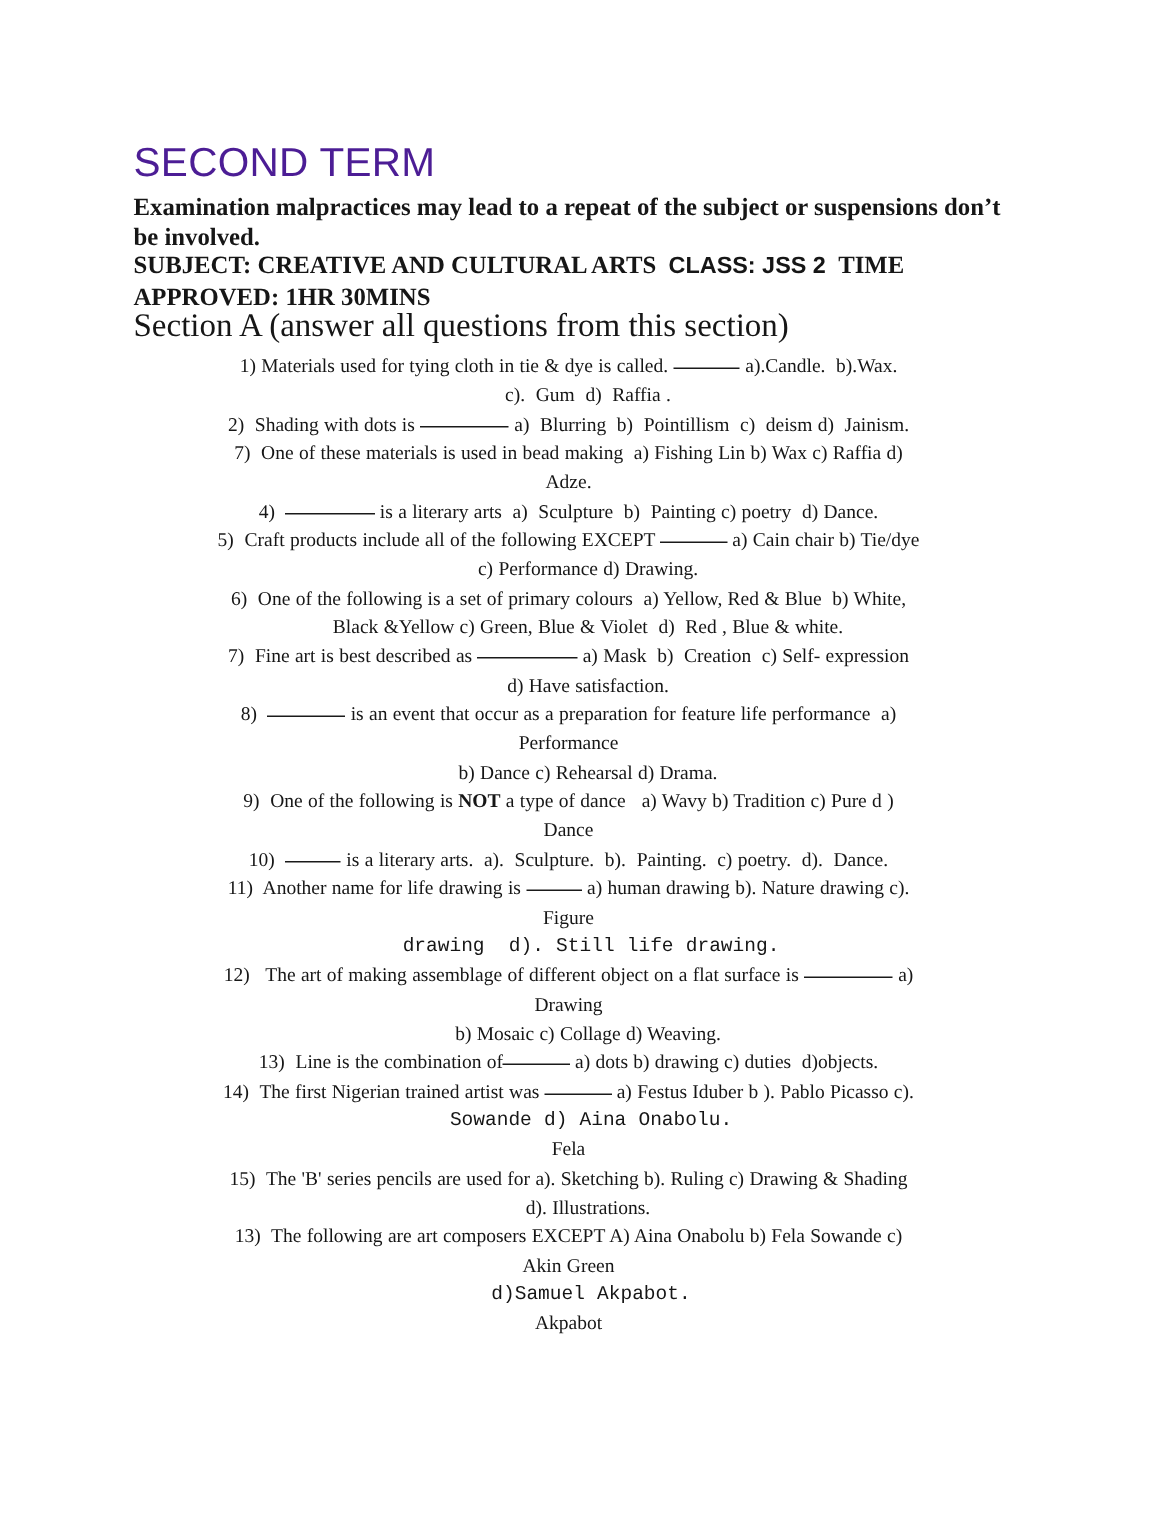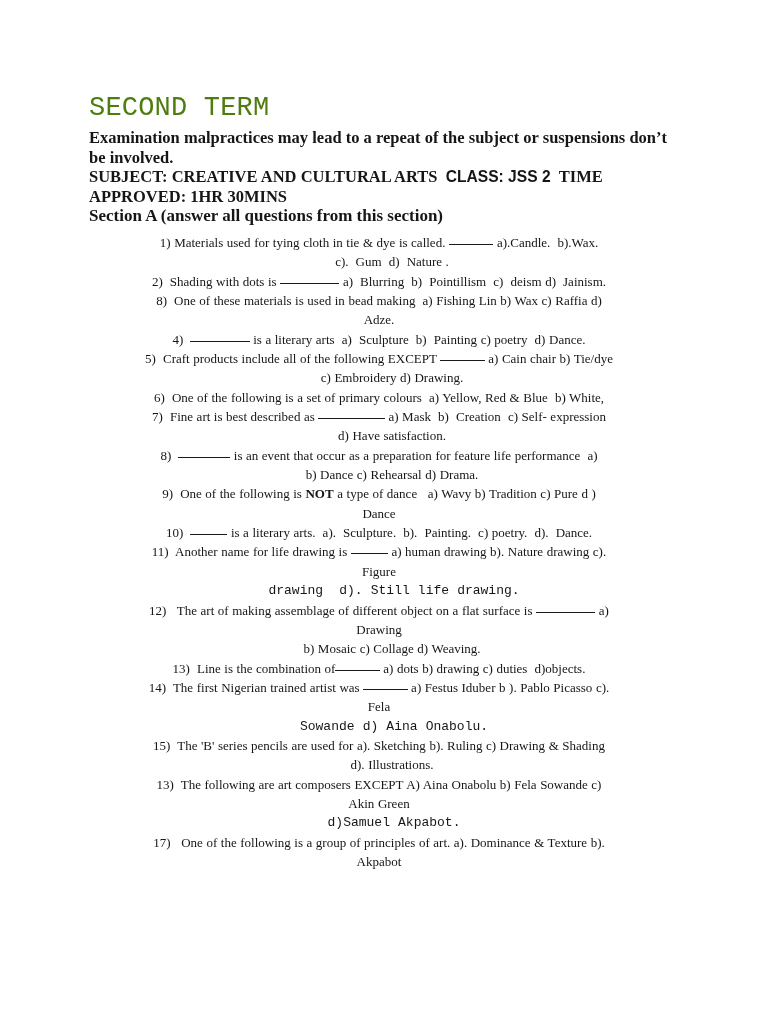--- a/index.html
+++ b/index.html
@@ -28,26 +28,26 @@
 
   #content {
     position: absolute;
     left: 89px;
     top: 92px;
     width: 580px;
   }
 
   
   .doc-title {
-    font-family: Liberation Mono, monospace;
+    font-family: Liberation Sans, sans-serif;
     font-size: 27px;
     font-weight: 400;
     line-height: 32px;
     letter-spacing: 0.2px;
-    color: #4d7c0f;
+    color: #4c1d95;
     margin: 0 0 4px 0;
     white-space: pre;
   }
 
   .notice {
     font-size: 16.5px;
     font-weight: bold;
     line-height: 19.6px;
     text-align: justify;
     text-align-last: left;
@@ -63,22 +63,22 @@
     width: 582px;
   }
   .subject-line .sans-bold {
     font-family: "Liberation Sans", "DejaVu Sans", sans-serif;
     font-weight: bold;
     font-size: 15.6px;
     margin-top: 16px;
   }
 
   .section-line {
-    font-size: 17px;
-    font-weight: bold;
+    font-size: 22px;
+    font-weight: normal;
     line-height: 19.6px;
     margin: 0 0 6px 0;
   }
 
   
   .questions {
     margin-top: 7px;
   }
   .q-line {
     font-size: 13px;
@@ -111,48 +111,49 @@
     <p class="notice">Examination malpractices may lead to a repeat of the subject or suspensions don’t be involved.</p>
 
     <p class="subject-line">
       <span>SUBJECT: CREATIVE AND CULTURAL ARTS</span><span>&nbsp;&nbsp;</span><span class="sans-bold">CLASS: JSS 2</span><span>&nbsp;&nbsp;</span><span>TIME APPROVED: 1HR 30MINS</span>
     </p>
 
     <p class="section-line">Section A (answer all questions from this section)</p>
 
     <div class="questions">
         <p class="q-line">1) Materials used for tying cloth in tie &amp; dye is called. <span class="blank" style="width: 44.4px;"></span> a).Candle.  b).Wax.</p>
-        <p class="q-line indent-1">c).  Gum  d)  Nature .</p>
+        <p class="q-line indent-1">c).  Gum  d)  Raffia .</p>
         <p class="q-line">2)  Shading with dots is <span class="blank" style="width: 59.2px;"></span> a)  Blurring  b)  Pointillism  c)  deism d)  Jainism.</p>
-        <p class="q-line">8)  One of these materials is used in bead making  a) Fishing Lin b) Wax c) Raffia d)</p>
+        <p class="q-line">7)  One of these materials is used in bead making  a) Fishing Lin b) Wax c) Raffia d)</p>
         <p class="q-line">Adze.</p>
         <p class="q-line">4)  <span class="blank" style="width: 59.2px;"></span> is a literary arts  a)  Sculpture  b)  Painting c) poetry  d) Dance.</p>
         <p class="q-line">5)  Craft products include all of the following EXCEPT <span class="blank" style="width: 44.4px;"></span> a) Cain chair b) Tie/dye</p>
-        <p class="q-line indent-1">c) Embroidery d) Drawing.</p>
+        <p class="q-line indent-1">c) Performance d) Drawing.</p>
         <p class="q-line">6)  One of the following is a set of primary colours  a) Yellow, Red &amp; Blue  b) White,</p>
+        <p class="q-line indent-1">Black &amp;Yellow c) Green, Blue &amp; Violet  d)  Red , Blue &amp; white.</p>
         <p class="q-line">7)  Fine art is best described as <span class="blank" style="width: 66.6px;"></span> a) Mask  b)  Creation  c) Self- expression</p>
         <p class="q-line indent-1">d) Have satisfaction.</p>
         <p class="q-line">8)  <span class="blank" style="width: 51.8px;"></span> is an event that occur as a preparation for feature life performance  a)</p>
+        <p class="q-line">Performance</p>
         <p class="q-line indent-1">b) Dance c) Rehearsal d) Drama.</p>
         <p class="q-line">9)  One of the following is <b>NOT</b> a type of dance   a) Wavy b) Tradition c) Pure d )</p>
         <p class="q-line">Dance</p>
         <p class="q-line">10)  <span class="blank" style="width: 37px;"></span> is a literary arts.  a).  Sculpture.  b).  Painting.  c) poetry.  d).  Dance.</p>
         <p class="q-line">11)  Another name for life drawing is <span class="blank" style="width: 37px;"></span> a) human drawing b). Nature drawing c).</p>
         <p class="q-line">Figure</p>
         <p class="q-line indent-2">drawing  d). Still life drawing.</p>
         <p class="q-line">12)   The art of making assemblage of different object on a flat surface is <span class="blank" style="width: 59.2px;"></span> a)</p>
         <p class="q-line">Drawing</p>
         <p class="q-line indent-1">b) Mosaic c) Collage d) Weaving.</p>
         <p class="q-line">13)  Line is the combination of<span class="blank" style="width: 44.4px;"></span> a) dots b) drawing c) duties  d)objects.</p>
         <p class="q-line">14)  The first Nigerian trained artist was <span class="blank" style="width: 44.4px;"></span> a) Festus Iduber b ). Pablo Picasso c).</p>
+        <p class="q-line indent-2">Sowande d) Aina Onabolu.</p>
         <p class="q-line">Fela</p>
-        <p class="q-line indent-2">Sowande d) Aina Onabolu.</p>
         <p class="q-line">15)  The 'B' series pencils are used for a). Sketching b). Ruling c) Drawing &amp; Shading</p>
         <p class="q-line indent-1">d). Illustrations.</p>
         <p class="q-line">13)  The following are art composers EXCEPT A) Aina Onabolu b) Fela Sowande c)</p>
         <p class="q-line">Akin Green</p>
         <p class="q-line indent-2">d)Samuel Akpabot.</p>
-        <p class="q-line">17)   One of the following is a group of principles of art. a). Dominance &amp; Texture b).</p>
         <p class="q-line">Akpabot</p>
       </div>
 
   </div>
 </div>
 
 </body></html>

